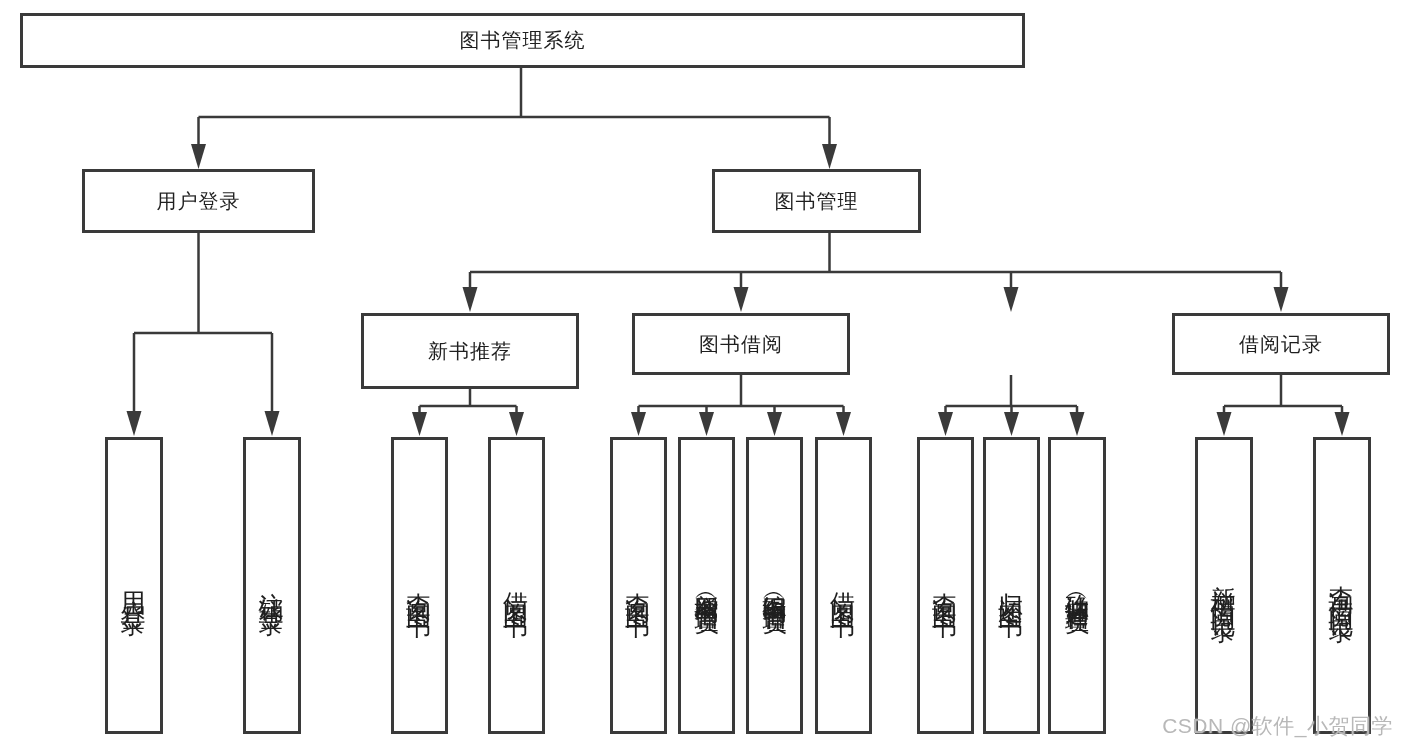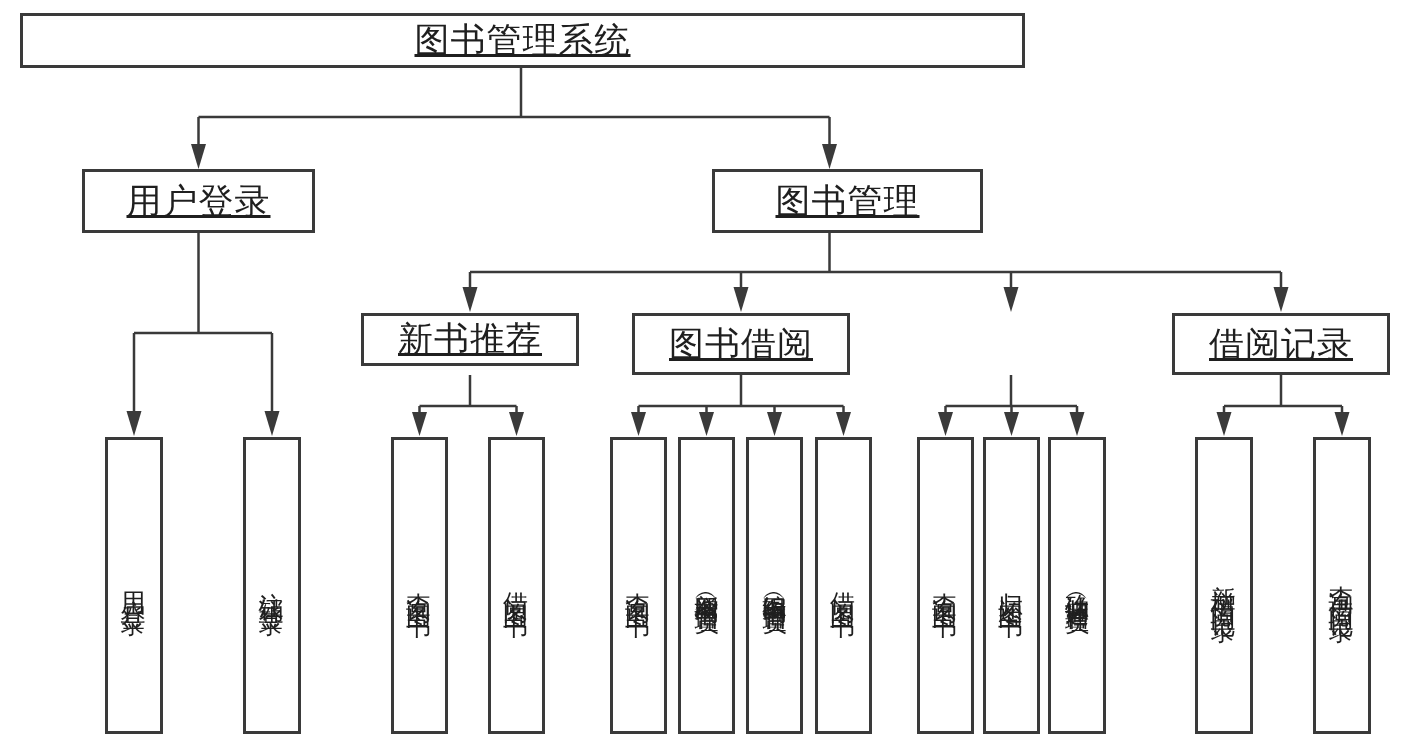--- a/index.html
+++ b/index.html
@@ -20,24 +20,23 @@
     position: absolute;
     box-sizing: border-box;
     border: 3px solid #3a3a3a;
     background: #ffffff;
     display: flex;
     align-items: center;
     justify-content: center;
     color: #1f1f1f;
   }
   .hlbl {
-    font-size: 35px;
+    font-size: 20px;
     letter-spacing: 1px;
     white-space: nowrap;
-    text-decoration: underline;
   }
   .vlbl {
     writing-mode: vertical-rl;
     text-orientation: mixed;
     font-size: 25px;
     letter-spacing: 0.28em;
     white-space: nowrap;
   }
   .leaf-long .vlbl {
     font-size: 24px;
@@ -132,25 +131,25 @@
     </g>
   </svg>
 
   <div class="node" style="left:20px; top:13px; width:1005px; height:55px;">
     <span class="hlbl">图书管理系统</span>
   </div>
 
   <div class="node" style="left:82px; top:169px; width:233px; height:64px;">
     <span class="hlbl">用户登录</span>
   </div>
-  <div class="node" style="left:712px; top:169px; width:271px; height:64px;">
+  <div class="node" style="left:712px; top:169px; width:209px; height:64px;">
     <span class="hlbl">图书管理</span>
   </div>
 
-  <div class="node" style="left:361px; top:313px; width:218px; height:53px;">
+  <div class="node" style="left:361px; top:313px; width:218px; height:76px;">
     <span class="hlbl">新书推荐</span>
   </div>
   <div class="node" style="left:632px; top:313px; width:218px; height:62px;text-align:right;">
     <span class="hlbl">图书借阅</span>
   </div>
   <div class="node" style="left:1172px; top:313px; width:218px; height:62px;text-align:center;">
     <span class="hlbl">借阅记录</span>
   </div>
 
   <div class="node leaf" style="left:105px; top:437px; width:58px; height:297px;">
@@ -190,14 +189,15 @@
     <span class="vlbl">确认归还（管理员）</span>
   </div>
 
   <div class="node leaf" style="left:1195px; top:437px; width:58px; height:297px;">
     <span class="vlbl">新增借阅记录</span>
   </div>
   <div class="node leaf" style="left:1313px; top:437px; width:58px; height:297px;">
     <span class="vlbl">查询借阅记录</span>
   </div>
 
+  <div class="watermark">CSDN @软件_小贺同学</div>
 
 </div>
 
 </body></html>

